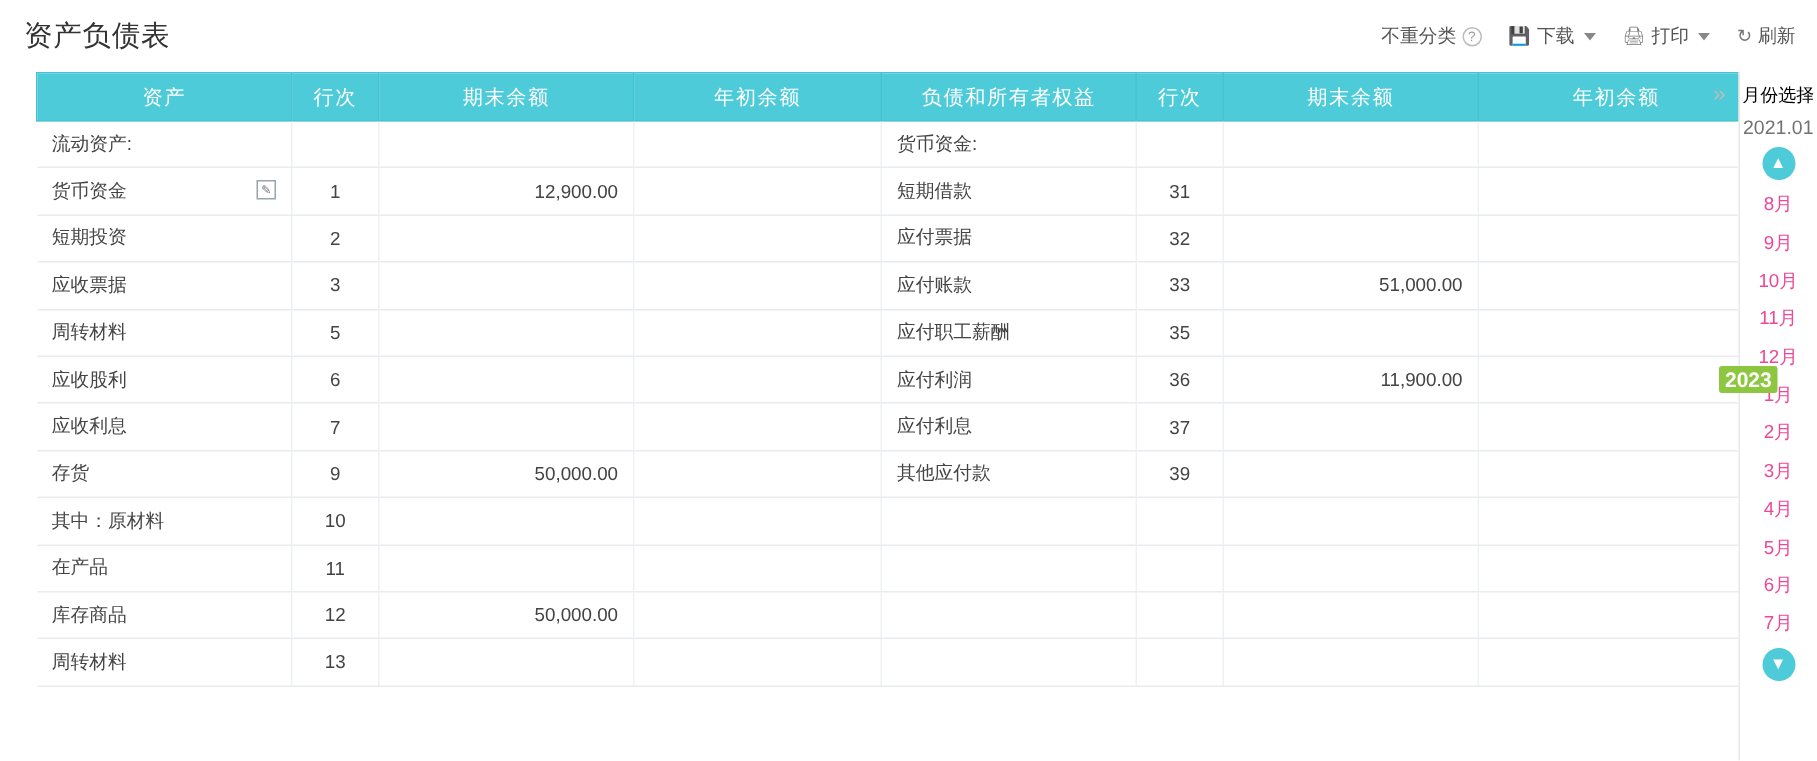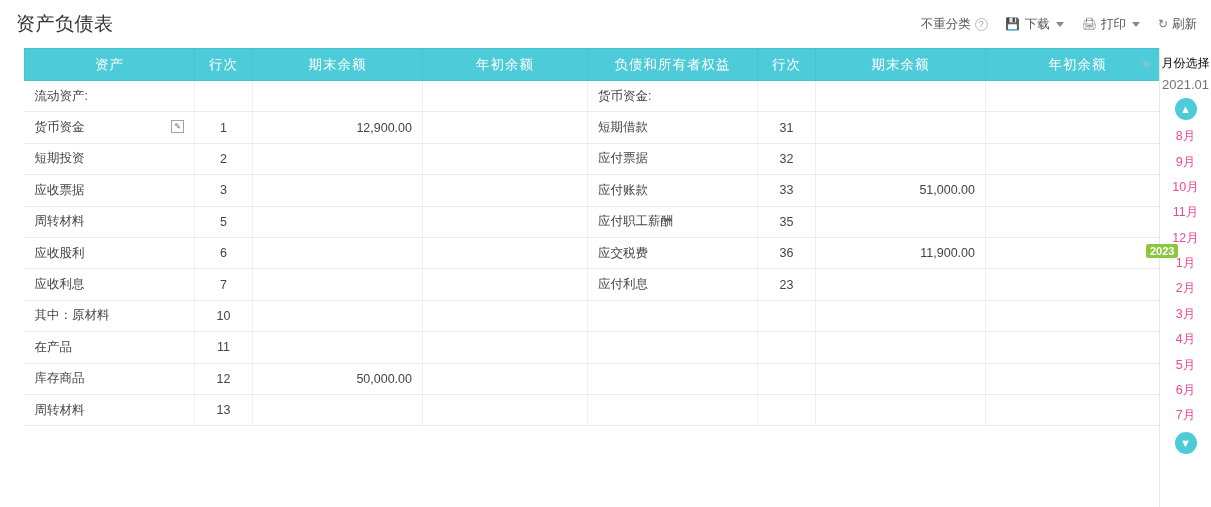--- a/index.html
+++ b/index.html
@@ -159,21 +159,21 @@
     padding: 4.2px 0;
     cursor: pointer;
     font-weight: normal;
   }
   .year-badge {
     position: absolute;
     left: -14px;
     top: 196px;
     background: #8dc63f;
     color: #fff;
-    font-size: 11px;
+    font-size: 14px;
     font-weight: bold;
     padding: 1px 4px;
     border-radius: 2px;
   }
   .collapse-arrow {
     position: absolute;
     left: -18px;
     top: 6px;
     color: #bbb;
     font-size: 15px;
@@ -286,32 +286,42 @@
             <td class="name indent1">应付职工薪酬</td>
             <td class="num">35</td>
             <td class="amt"></td>
             <td class="amt"></td>
           </tr>
           <tr>
             <td class="name indent1">应收股利</td>
             <td class="num">6</td>
             <td class="amt"></td>
             <td class="amt"></td>
-            <td class="name indent1">应交税费</td>
+            <td class="name indent1">应付利润</td>
             <td class="num">36</td>
             <td class="amt">11,900.00</td>
             <td class="amt"></td>
           </tr>
           <tr>
             <td class="name indent1">应收利息</td>
             <td class="num">7</td>
             <td class="amt"></td>
             <td class="amt"></td>
             <td class="name indent1">应付利息</td>
-            <td class="num">23</td>
+            <td class="num">37</td>
+            <td class="amt"></td>
+            <td class="amt"></td>
+          </tr>
+          <tr>
+            <td class="name indent1">存货</td>
+            <td class="num">9</td>
+            <td class="amt">50,000.00</td>
+            <td class="amt"></td>
+            <td class="name indent1">其他应付款</td>
+            <td class="num">39</td>
             <td class="amt"></td>
             <td class="amt"></td>
           </tr>
           <tr>
             <td class="name indent2">其中：原材料</td>
             <td class="num">10</td>
             <td class="amt"></td>
             <td class="amt"></td>
             <td class="name indent1"></td>
             <td class="num"></td>

